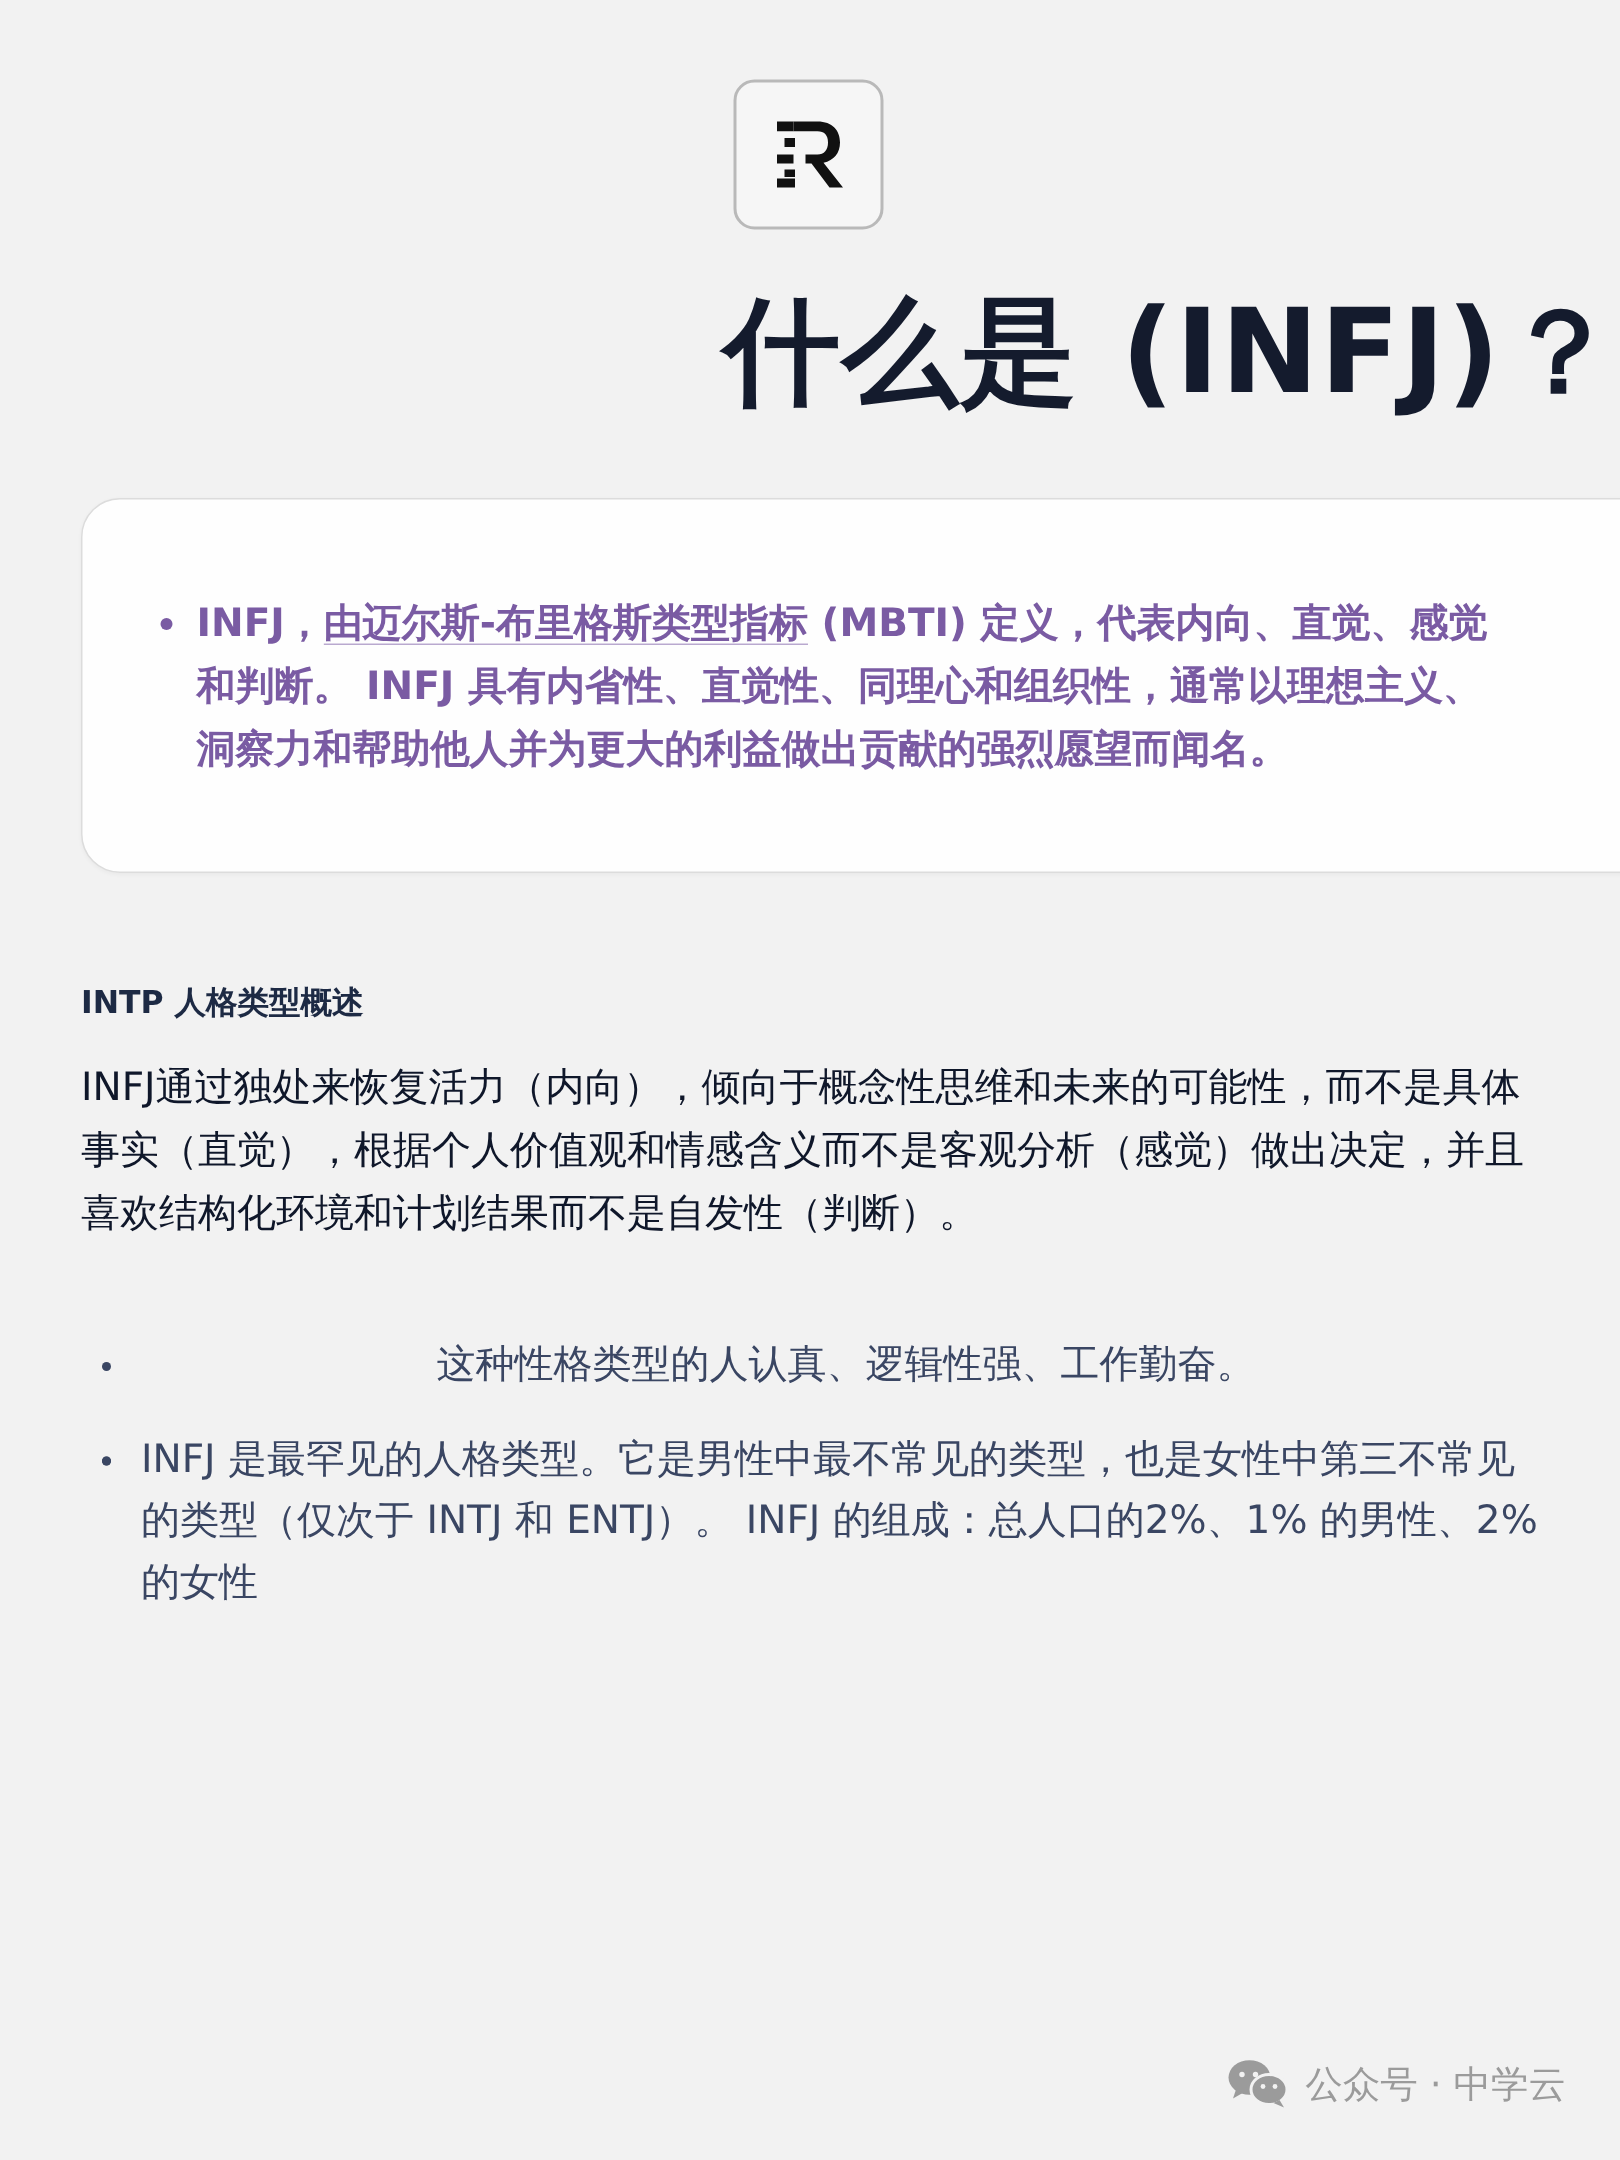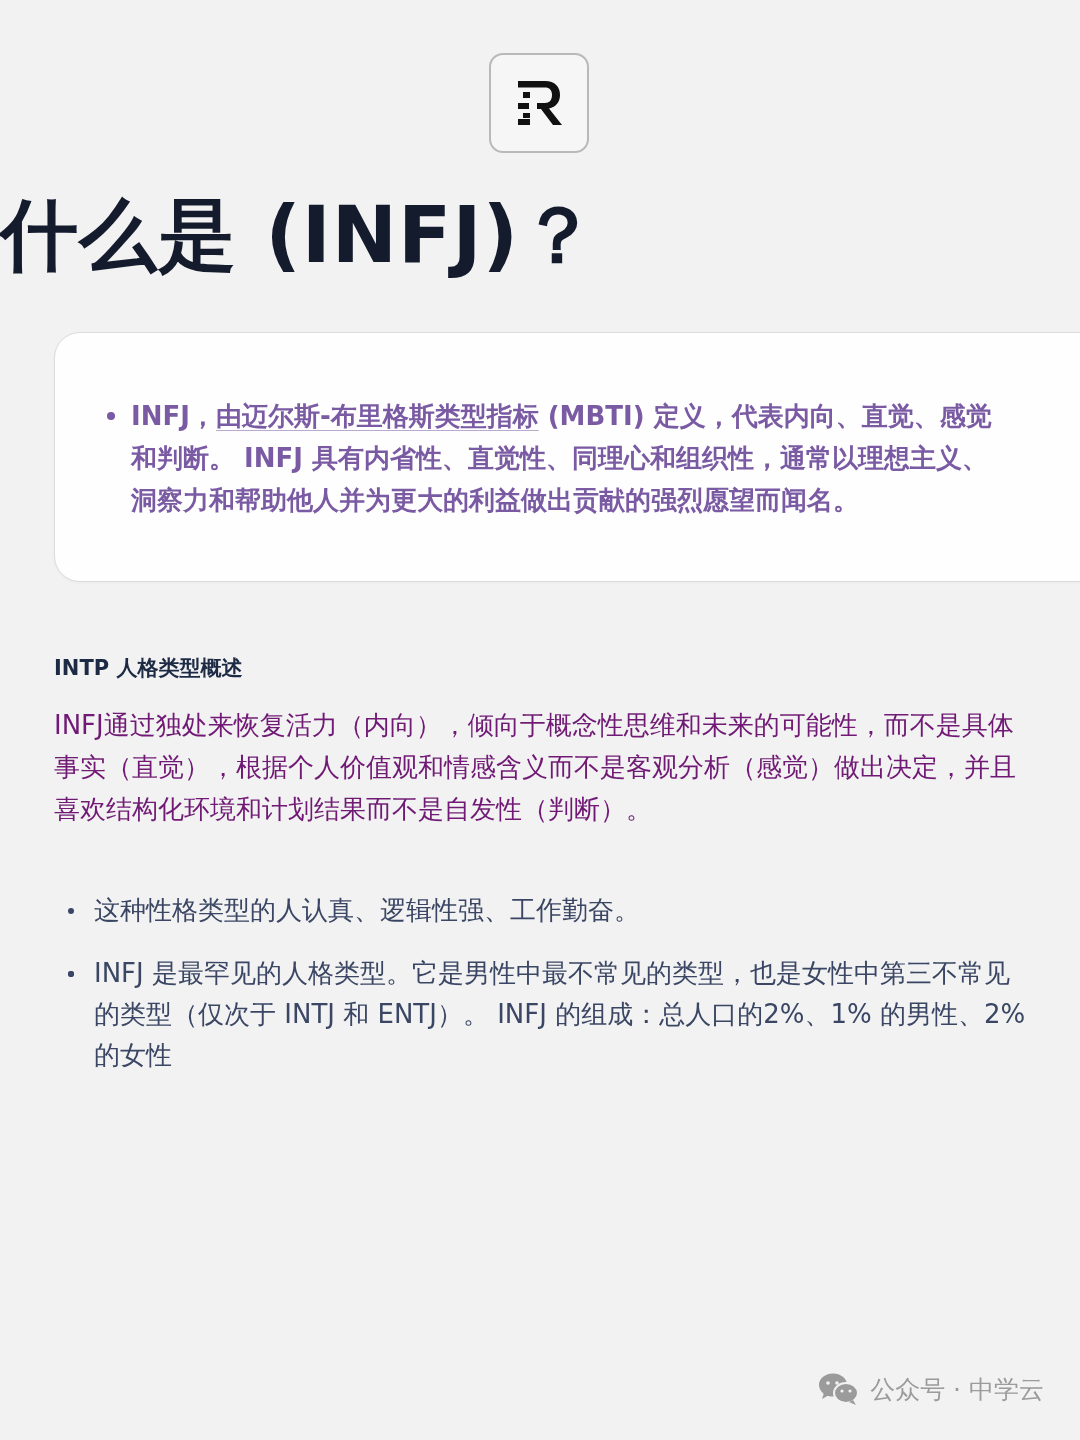--- a/index.html
+++ b/index.html
@@ -29,21 +29,21 @@
       background: #f6f6f6;
       box-sizing: border-box;
       display: flex;
       align-items: center;
       justify-content: center;
     }
     .title {
       position: absolute;
       left: 0; top: 180px;
       width: 1080px;
-      text-align: left;
+      text-align: right;
       font-size: 78px;
       font-weight: bold;
       color: #141b2d;
       letter-spacing: 1px;
       line-height: 110px;
     }
     .card {
       position: absolute;
       left: 54px; top: 332px;
       width: 1064px; height: 250px;
@@ -88,21 +88,21 @@
       font-weight: bold;
       color: #1d2a44;
       line-height: 40px;
     }
     .paragraph {
       position: absolute;
       left: 54px; top: 704px;
       width: 980px;
       font-size: 26px;
       line-height: 42px;
-      color: #701a75;
+      color: #0f172a;
       margin: 0;
     }
     .bullets {
       position: absolute;
       left: 64px; top: 890px;
       width: 970px;
       margin: 0; padding: 0;
       list-style: none;
     }
     .bullets li {
@@ -112,21 +112,21 @@
       line-height: 41px;
       color: #3a4663;
     }
     .bullets li .bullet {
       position: absolute;
       left: 4px; top: 18px;
       width: 6px; height: 6px;
       border-radius: 50%;
       background: #3a4663;
     }
-    .bullets li.b1 { margin-bottom: 22px; }
+    .bullets li.b1 { margin-bottom: 22px; text-align: center; }
     .bullets li.b2 { margin-bottom: 22px; }
     .bullets li.b3 { margin-bottom: 22px; }
     .footer {
       position: absolute;
       right: 36px; top: 1372px;
       display: flex;
       align-items: center;
       gap: 10px;
       color: #9b9b9b;
       font-size: 25px;

